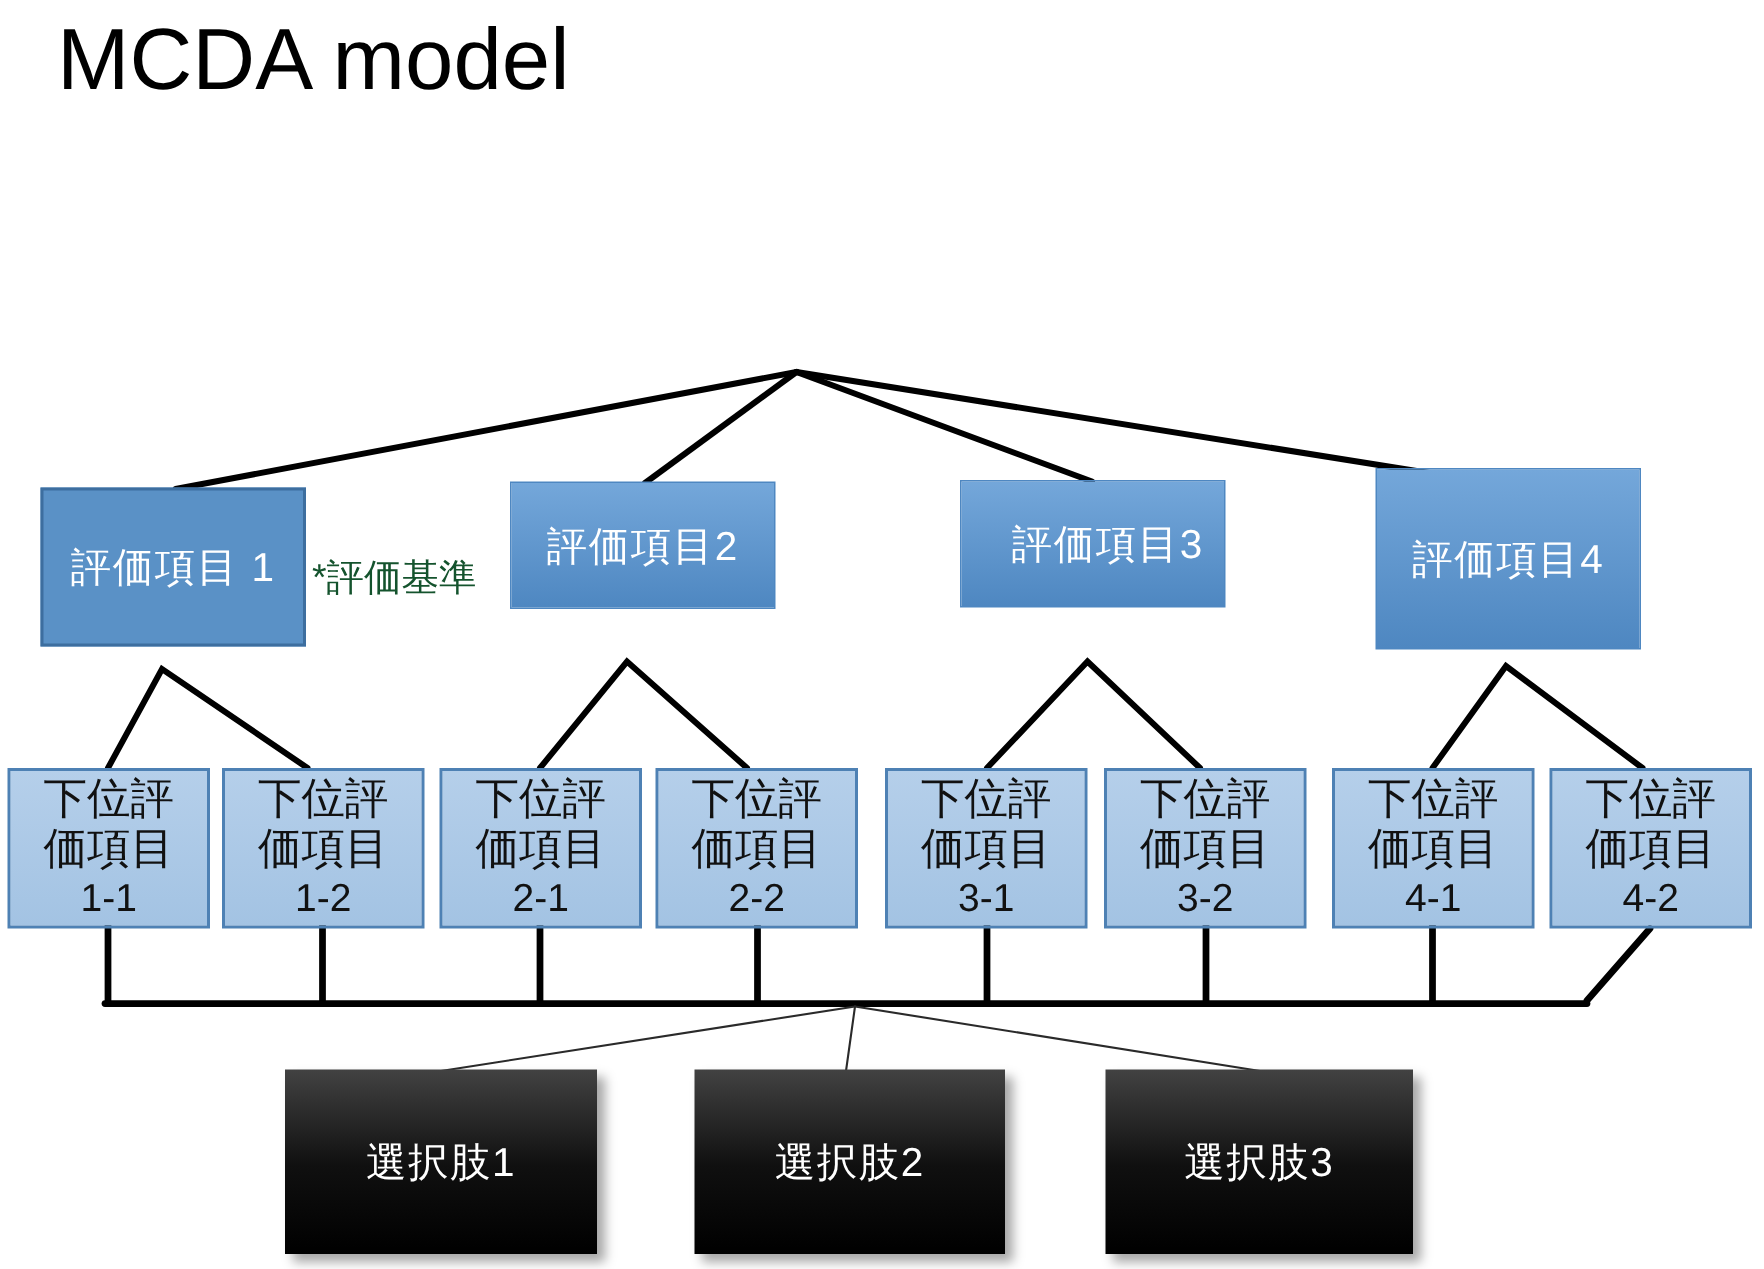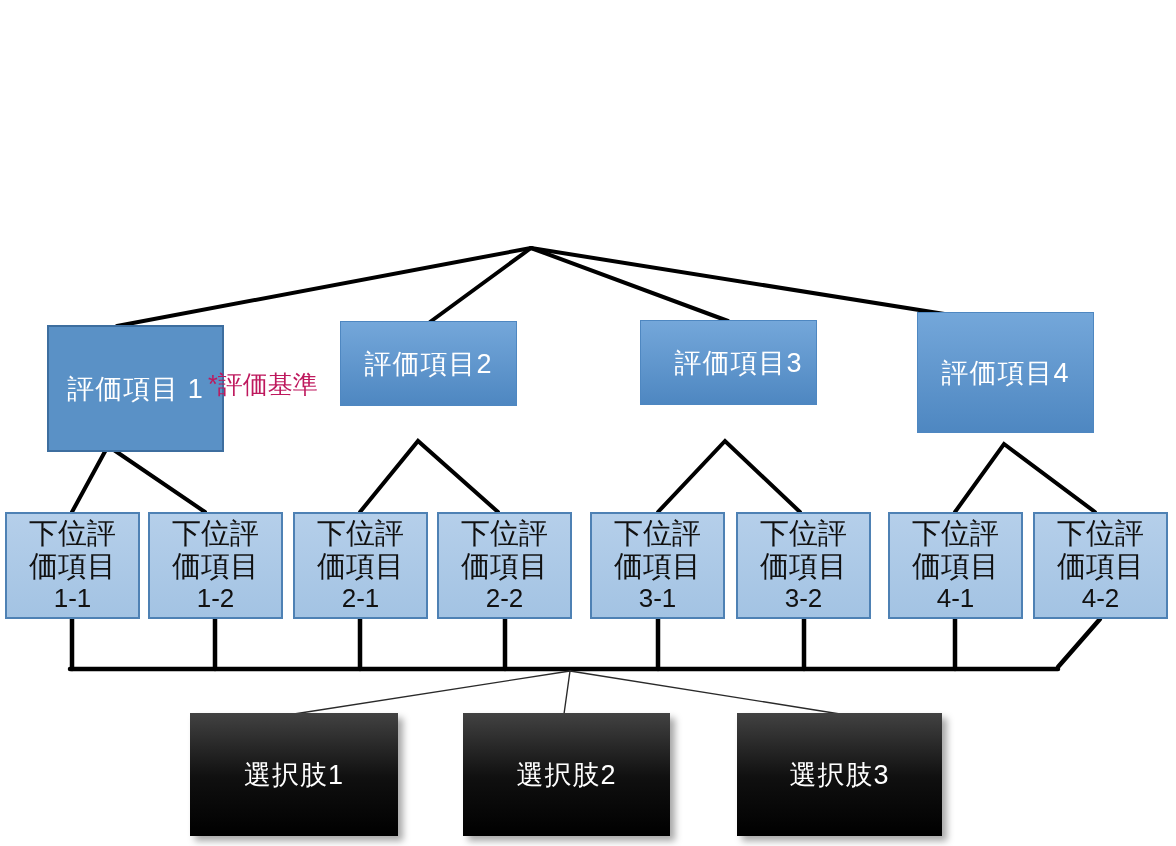--- a/index.html
+++ b/index.html
@@ -20,28 +20,28 @@
     left:406px;top:126px;width:248px;height:121px;
     background:#A6A6A6;border:2px solid #838383;
     color:#fff;font-size:25px;letter-spacing:3px;
   }
 
   .crit{
     width:177px;height:85px;color:#fff;font-size:27px;
     background:linear-gradient(180deg,#74A7DA 0%,#4E87C1 100%);
     border:1px solid #4E87C1;letter-spacing:1px;
   }
-  .crit1{left:27px;top:325px;height:127px;background:#5A91C6;border:2px solid #3D6E9F;margin-left:20px;}
+  .crit1{left:27px;top:325px;height:106px;background:#5A91C6;border:2px solid #3D6E9F;}
   .crit2{left:340px;top:321px;}
   .crit3{left:640px;top:320px;padding-left:20px;}
   .crit4{left:917px;top:312px;height:121px;}
 
   .note{
     position:absolute;left:208px;top:368px;z-index:1;
-    font-size:25px;color:#be185d;
+    font-size:25px;color:#14532d;
   }
 
   .sub{
     top:512px;width:135px;height:107px;flex-direction:column;
     background:linear-gradient(180deg,#B5CFEA 0%,#A3C3E3 100%);
     border:2px solid #4E81B4;color:#111;
   }
   .sub .lbl{width:100px;font-size:29px;line-height:1.12;word-break:break-all;}
   .sub .code{font-size:26px;margin-top:1px;}
   .s11{left:5px;} .s12{left:148px;} .s21{left:293px;} .s22{left:437px;}
@@ -89,20 +89,21 @@
       <line x1="1100" y1="619" x2="1058" y2="667"></line>
     </g>
 
     <g stroke="#2a2a2a" stroke-width="1.4" stroke-linecap="round">
       <line x1="570" y1="671" x2="294" y2="714"></line>
       <line x1="570" y1="671" x2="564" y2="714"></line>
       <line x1="570" y1="671" x2="840" y2="714"></line>
     </g>
   </svg>
 
+  <div class="title">MCDA model</div>
 
 
   <div class="node crit crit1">
     <span>評価項目 1</span>
   </div>
   <div class="note">*評価基準</div>
   <div class="node crit crit2">
     <span>評価項目2</span>
   </div>
   <div class="node crit crit3">

